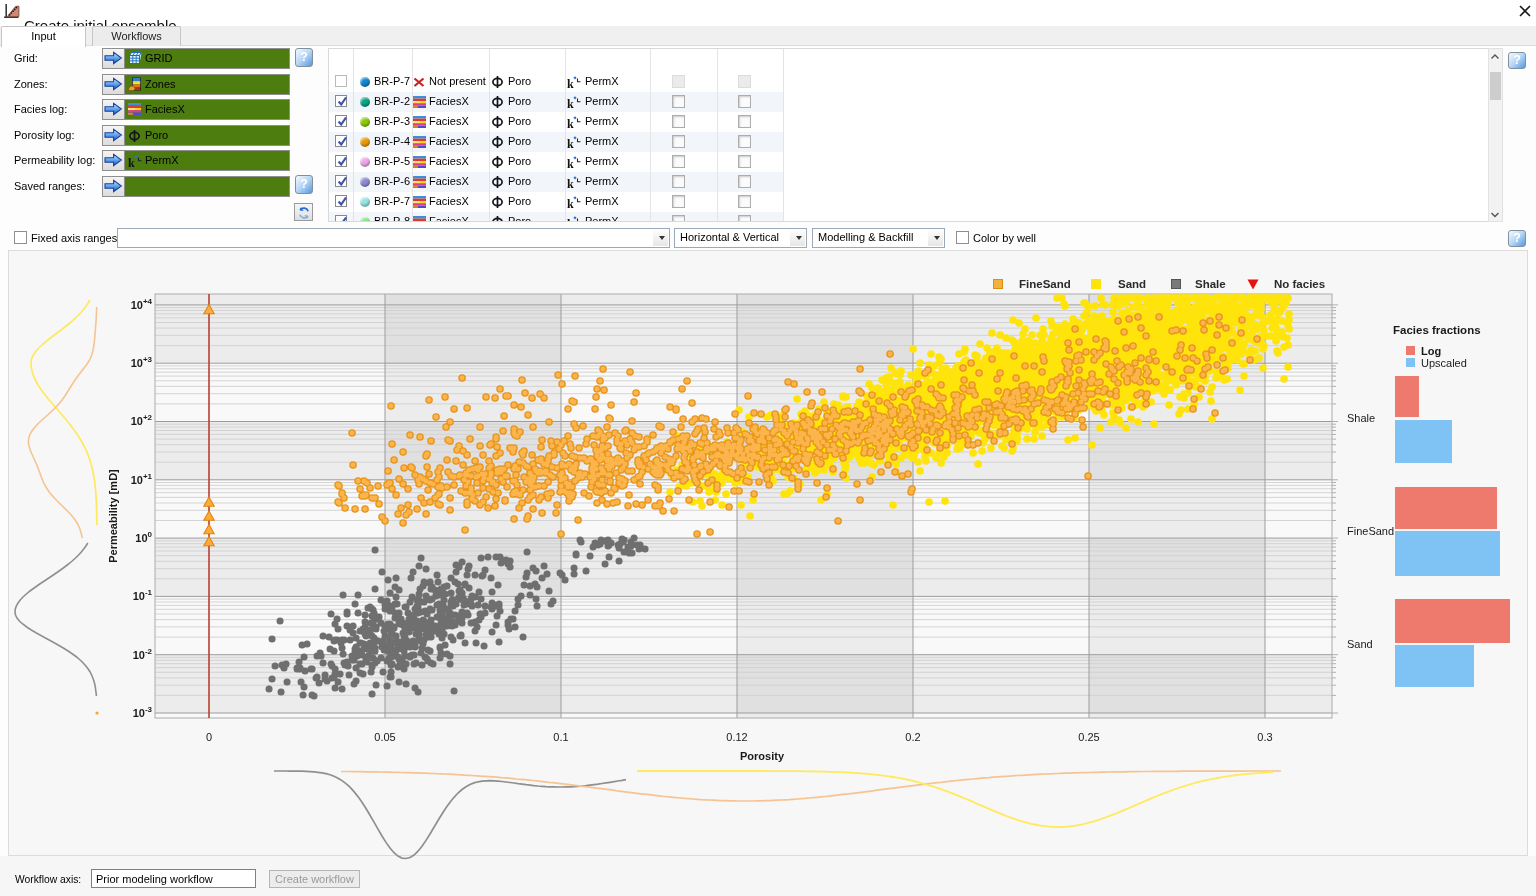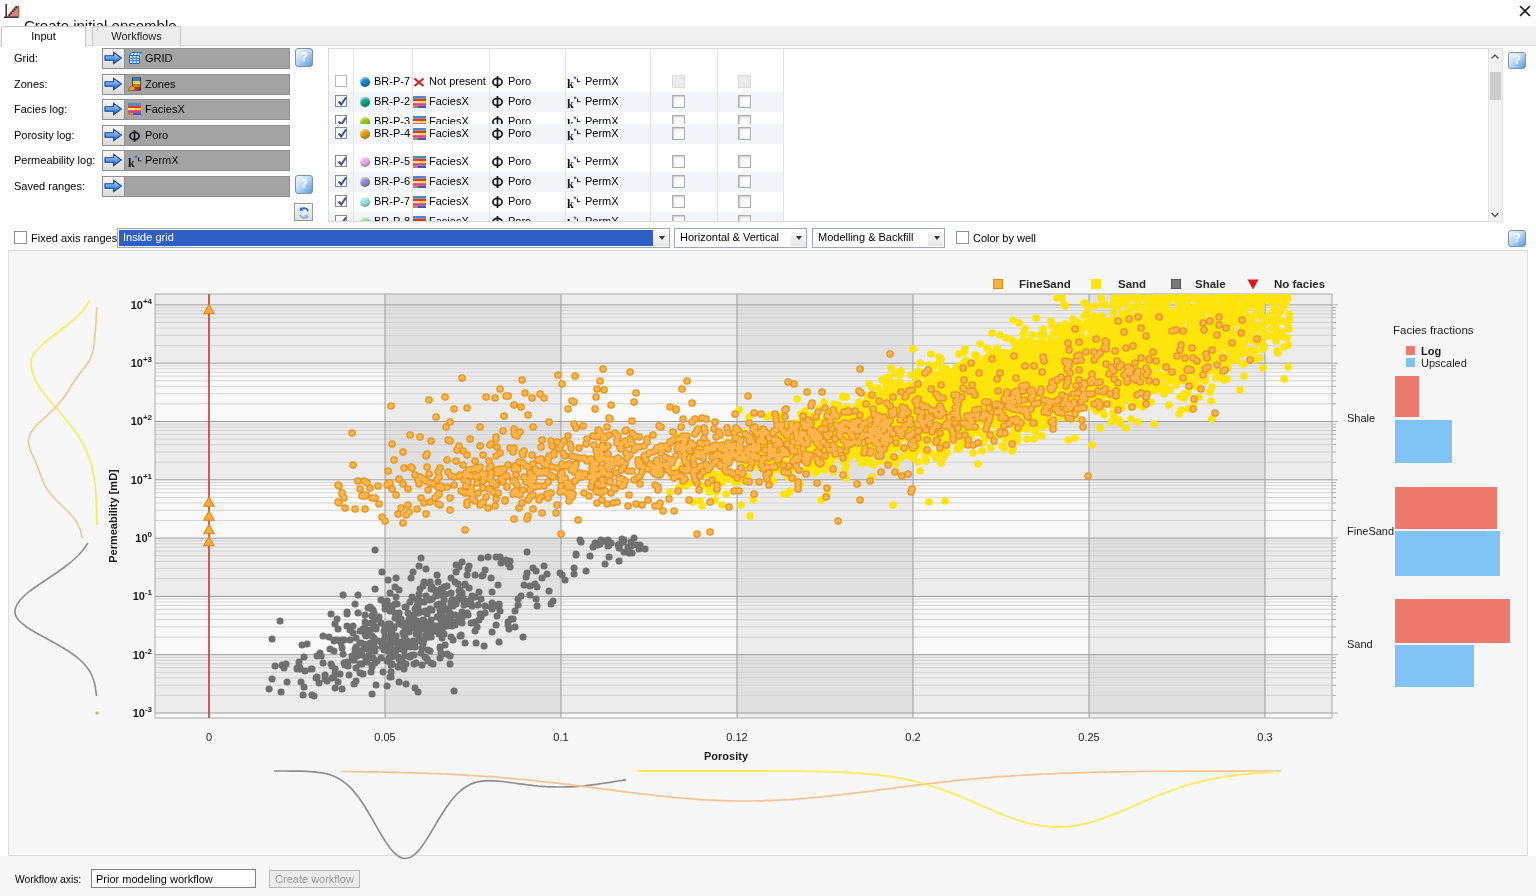--- a/index.html
+++ b/index.html
@@ -10,21 +10,21 @@
 #title{position:absolute;left:24px;top:17px;font-size:15px;color:#111}
 #closex{position:absolute;left:1518px;top:4px;width:16px;height:16px}
 
 #tabstrip{position:absolute;left:0;top:26px;width:1536px;height:20px;background:#f0f0f0;border-bottom:1px solid #dcdcdc}
 .tab{position:absolute;top:0;height:28px;text-align:center;line-height:19px;font-size:11px}
 #tab1{left:1px;width:85px;background:#fff;border:1px solid #c6c6c6;border-bottom:none;border-radius:2px 2px 0 0;z-index:2;height:21px}
 #tab2{left:92px;width:89px;background:#ececec;border:1px solid #c6c6c6;border-bottom:none;border-radius:2px 2px 0 0;color:#222}
 #content{position:absolute;left:0;top:46px;width:1536px;height:850px;background:#fdfdfd}
 
 .flabel{position:absolute;left:14px;font-size:11px;color:#000}
-.field{position:absolute;left:102px;width:188px;height:21px;background:#a3a3a3;border:1px solid #8f8f8f}
+.field{position:absolute;left:102px;width:188px;height:21px;background:#4d7c0f;border:1px solid #8f8f8f}
 .abtn{position:absolute;left:0px;top:0px;width:22px;height:19px;background:linear-gradient(#f4f4f4,#dcdcdc);border-right:1px solid #8f8f8f}
 .abtn svg{position:absolute;left:1px;top:2px}
 .ficon{position:absolute;left:25px;top:2px}
 .ftext{position:absolute;left:42px;top:3px;font-size:11px}
 .qbtn{position:absolute;left:295px;width:18px;height:19px;border:1px solid #82909e;border-radius:3px;
   background:linear-gradient(135deg,#f4faff 0%,#b6d6f4 50%,#5598e2 100%);
   color:#fff;font-weight:bold;font-size:12.5px;text-align:center;line-height:17px}
 #refreshbtn{position:absolute;left:294px;top:203px;width:19px;height:18px;border:1px solid #9a9a9a;
   background:linear-gradient(#f6f6f6,#dedede);text-align:center}
 
@@ -297,21 +297,21 @@
       <div class="cell" style="left:179px">Poro</div>
       <svg width="16" height="15" viewBox="0 0 16 15" style="position:absolute;left:238px;top:3px">
         <text x="0" y="13" font-family="Liberation Serif,serif" font-size="12" font-weight="bold" fill="#111">k</text>
         <path d="M8 1.2l1.6 1.6l-1.6 1.6l-1.6-1.6z" fill="#2f6fd8"></path>
         <path d="M10.5 3.5v3.2h3" stroke="#222" stroke-width="1.1" fill="none"></path>
       </svg>
       <div class="cell" style="left:256px">PermX</div>
       <div class="cb3d" style="left:343px;top:3px"></div>
       <div class="cb3d" style="left:409px;top:3px"></div>
     </div>
-    <div class="trow alt" style="top:75px">
+    <div class="trow alt" style="top:83px">
       <div class="cb" style="left:6px;top:3px">
         <svg width="13" height="13" viewBox="0 0 13 13">
           <path d="M2.6 6.5l2.6 3 4.8-7" stroke="#3c55a8" stroke-width="2.2" fill="none"></path>
         </svg>
       </div>
       <div class="welldot" style="left:31px;top:5px;background:#e89b07;box-shadow:inset -1px -2px 2px rgba(0,0,0,0.25), inset 1px 1.5px 1.5px rgba(255,255,255,0.55)"></div>
       <div class="cell" style="left:45px">BR-P-4</div>
       <svg width="13" height="12" viewBox="0 0 13 12" style="position:absolute;left:84px;top:4px">
         <rect width="13" height="2.6" y="0" fill="#3f8fd6"></rect>
         <rect width="13" height="2.4" y="2.6" fill="#e03a2a"></rect>
@@ -477,21 +477,20 @@
 <svg width="10" height="8" viewBox="0 0 10 8" style="position:absolute;left:1490px;top:53px">
     <path d="M1.5 5.5L5 2l3.5 3.5" stroke="#555" stroke-width="1.4" fill="none"></path>
   </svg>
 <svg width="10" height="8" viewBox="0 0 10 8" style="position:absolute;left:1490px;top:211px">
     <path d="M1.5 2L5 5.5L8.5 2" stroke="#555" stroke-width="1.4" fill="none"></path>
   </svg>
 <div class="qbtn" style="left:1508px;top:52px;height:17px;line-height:15px">?</div>
 <div class="cbx" style="left:14px;top:231px"></div>
 <div class="abs" style="left:31px;top:232px">Fixed axis ranges</div>
 <div class="combo" style="left:117px;width:553px">
-    <div style="position:absolute;left:1px;top:1px;width:534px;height:16px;background:#2e5fc4;color:#fff;padding:1px 0 0 4px">Inside grid</div>
     <div class="arrowzone"></div>
     <div class="arr"></div>
   </div>
 <div class="combo" style="left:674px;width:133px">
     <div style="padding:2px 0 0 5px">Horizontal &amp; Vertical</div>
     <div class="arrowzone"></div>
     <div class="arr"></div>
   </div>
 <div class="combo" style="left:812px;width:133px">
     <div style="padding:2px 0 0 5px">Modelling &amp; Backfill</div>
@@ -551,32 +550,32 @@
 <div class="ylab" style="left:112px;top:646.6px">10<sup>-2</sup></div>
 <div class="ylab" style="left:112px;top:704.9px">10<sup>-3</sup></div>
 <div class="xlab" style="left:187px;top:731px">0</div>
 <div class="xlab" style="left:363px;top:731px">0.05</div>
 <div class="xlab" style="left:539px;top:731px">0.1</div>
 <div class="xlab" style="left:715px;top:731px">0.12</div>
 <div class="xlab" style="left:891px;top:731px">0.2</div>
 <div class="xlab" style="left:1067px;top:731px">0.25</div>
 <div class="xlab" style="left:1243px;top:731px">0.3</div>
 <div class="abs" style="left:60px;top:460px;width:110px;height:14px;font-weight:bold;color:#1a1a1a;transform:rotate(-90deg);transform-origin:center;text-align:center;top:509px;left:59px">Permeability [mD]</div>
-<div class="abs" style="left:704px;top:750px;width:80px;text-align:left;font-weight:bold;color:#1a1a1a">Porosity</div>
+<div class="abs" style="left:704px;top:750px;width:80px;text-align:right;font-weight:bold;color:#1a1a1a">Porosity</div>
 <div class="abs" style="left:993px;top:279px;width:10px;height:10px;background:#f2b13c;border:1px solid #d89018"></div>
 <div class="legit" style="left:1019px">FineSand</div>
 <div class="abs" style="left:1091px;top:279px;width:10px;height:10px;background:#ffe40c"></div>
 <div class="legit" style="left:1118px">Sand</div>
 <div class="abs" style="left:1171px;top:279px;width:10px;height:10px;background:#7a7a7a;border:1px solid #555"></div>
 <div class="legit" style="left:1195px">Shale</div>
 <svg width="12" height="11" viewBox="0 0 12 11" style="position:absolute;left:1247px;top:279px">
     <path d="M0.5 0.5h11L6 10.5z" fill="#e81010"></path>
   </svg>
 <div class="legit" style="left:1274px">No facies</div>
-<div class="abs" style="left:1393px;top:324px;font-weight:normal;font-size:11.5px;color:#1a1a1a">Facies fractions</div>
+<div class="abs" style="left:1393px;top:324px;font-weight:bold;font-size:11.5px;color:#1a1a1a">Facies fractions</div>
 <div class="abs" style="left:1406px;top:346px;width:9px;height:9px;background:#ee7a6d"></div>
 <div class="abs" style="left:1421px;top:345px;font-weight:bold;color:#1a1a1a">Log</div>
 <div class="abs" style="left:1406px;top:358px;width:9px;height:9px;background:#7fc2f4"></div>
 <div class="abs" style="left:1421px;top:357px;font-weight:normal;color:#1a1a1a">Upscaled</div>
 <div class="ffl" style="left:1347px;top:412px">Shale</div>
 <div class="ffl" style="left:1347px;top:525px">FineSand</div>
 <div class="ffl" style="left:1347px;top:638px">Sand</div>
 <div id="wfrow">
     <div class="abs" style="left:15px;top:18px;font-size:10.3px">Workflow axis:</div>
     <div class="abs" style="left:91px;top:13px;width:165px;height:19px;background:#fff;border:1px solid #808080">

